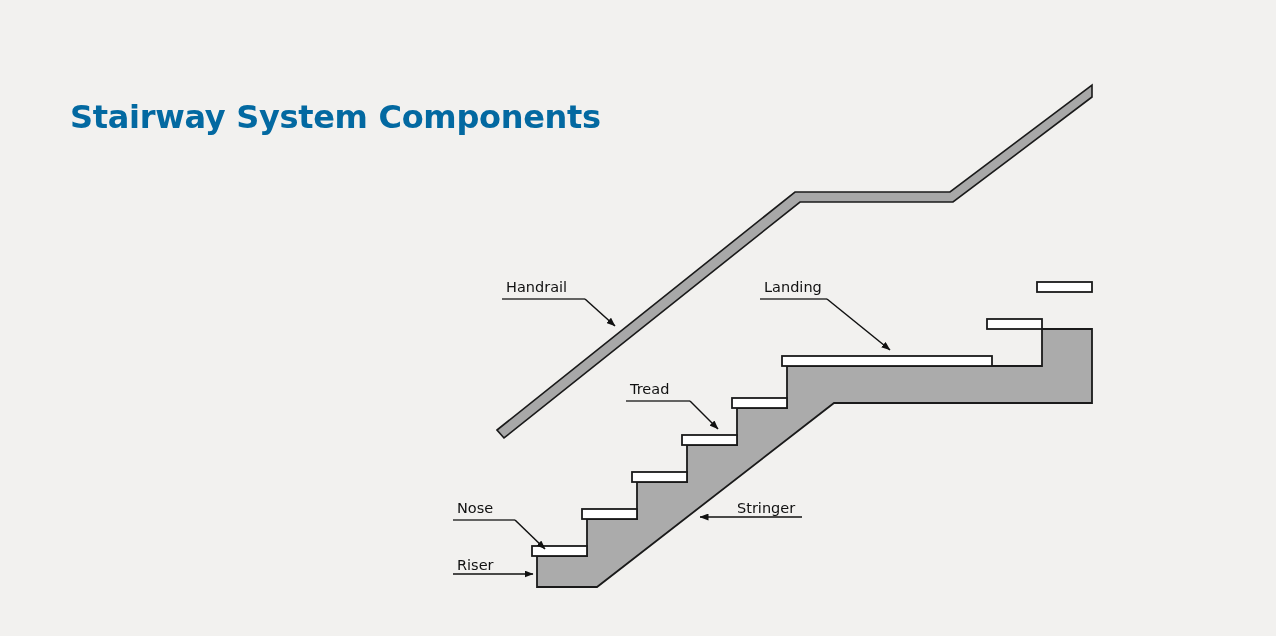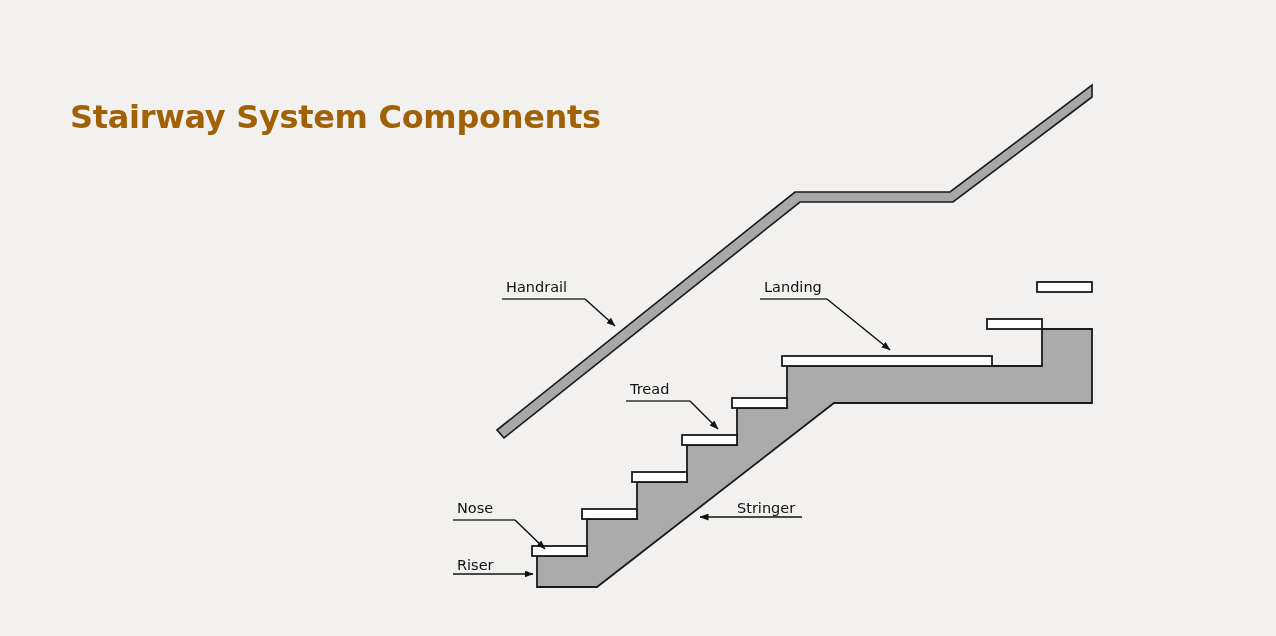--- a/index.html
+++ b/index.html
@@ -44,21 +44,21 @@
     font-family: "DejaVu Sans", sans-serif;
     font-size: 14.5px;
     fill: #111111;
   }
 </style>
 </head>
 <body style="background: rgb(242, 241, 239);">
 
 <div id="page" style="background: rgb(242, 241, 239);">
 
-  <h1 id="page-title" style="color: #a16207;">Stairway System Components</h1>
+  <h1 id="page-title" style="color: #0369a1;">Stairway System Components</h1>
 
   <svg id="diagram-svg" viewBox="0 0 1276 636">
     <defs>
       <marker id="arrowhead" markerWidth="9" markerHeight="7" refX="8.5" refY="3.5" orient="auto" markerUnits="userSpaceOnUse">
         <polygon points="0,0 9,3.5 0,7" fill="#111111"></polygon>
       </marker>
     </defs>
 
     <polygon id="handrail-shape" fill="#a8a8a8" stroke="#1a1a1a" stroke-width="1.6" stroke-linejoin="miter" points="497,430 795,192 950,192 1092,85 1092,97 953,202 800,202 504,438"></polygon>
 

